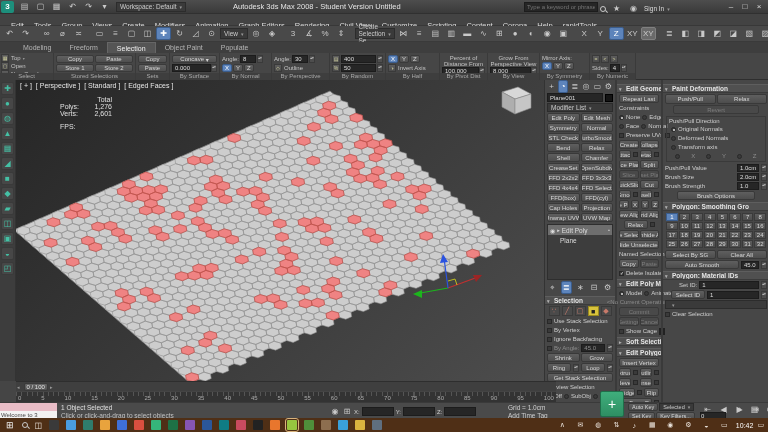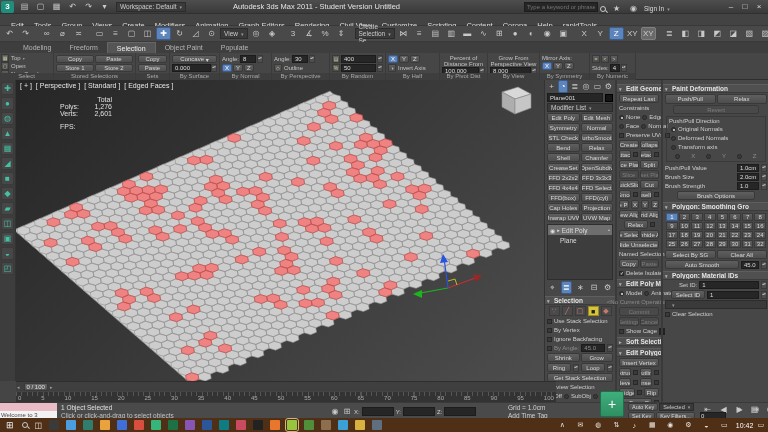--- a/index.html
+++ b/index.html
@@ -91,21 +91,21 @@
       <span class="ico">▤</span>
       <span class="ico">▢</span>
       <span class="ico">▦</span>
       <span class="ico">↶</span>
       <span class="ico">↷</span>
       <span class="ico">▾</span>
     </span>
   <span class="dd" style="margin-left:4px;height:10px">
       <span>Workspace: Default</span>
     </span>
-  <span class="abs" style="left:233px;top:2px;font-size:7.5px;color:#e4e4e4;white-space:nowrap">Autodesk 3ds Max 2011 - Student Version   Untitled</span>
+  <span class="abs" style="left:233px;top:2px;font-size:7.5px;color:#e4e4e4;white-space:nowrap">Autodesk 3ds Max 2008 - Student Version   Untitled</span>
   <input class="abs" style="left: 524px; top: 2px; width: 74px; height: 10px; font-size: 6px; padding: 0px 2px;" placeholder="Type a keyword or phrase">
   <span class="abs row" style="left:600px;top:2px;gap:3px">
     <span class="mag"></span>
     <span class="row" style="gap:2px">
         <span class="ico">★</span>
         <span class="ico">◉</span>
       </span>
     <span style="font-size:6.5px;color:#ddd">Sign In</span>
     <span style="font-size:5px;color:#999">▾</span>
   </span>

